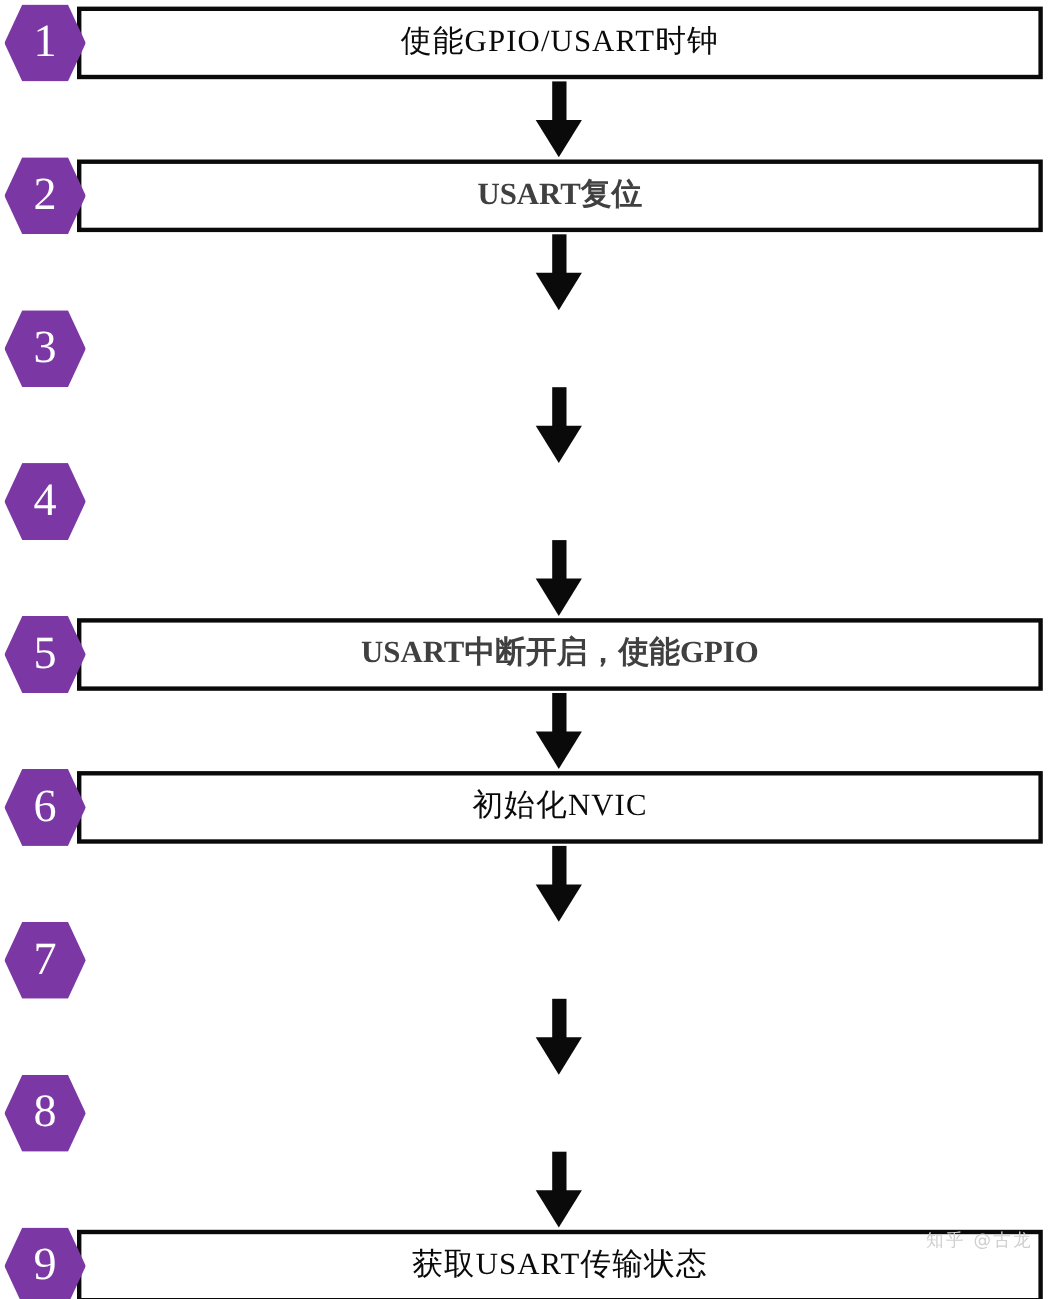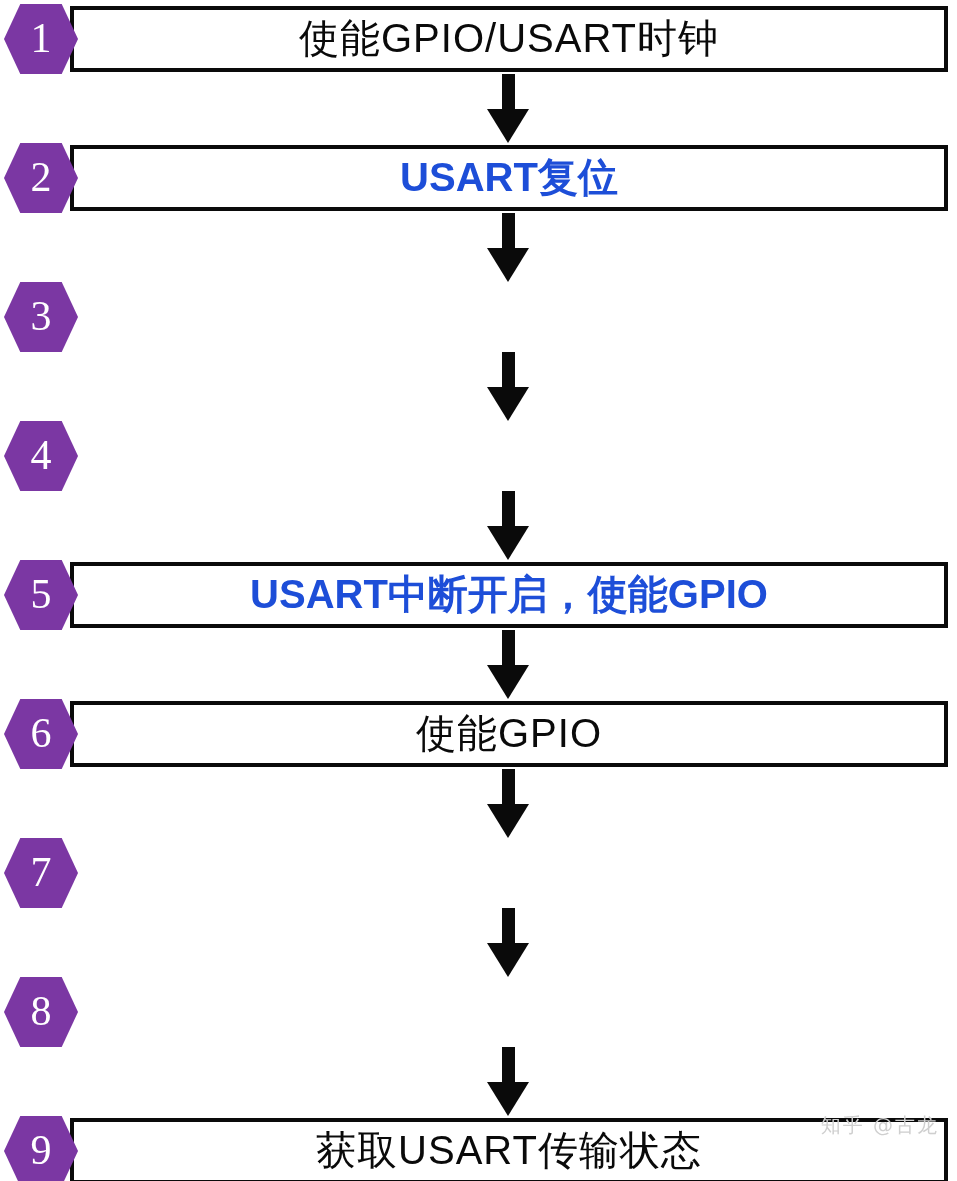--- a/index.html
+++ b/index.html
@@ -64,30 +64,30 @@
     height: 66px;
     box-sizing: border-box;
     background: #ffffff;
     border: 4px solid #0a0a0a;
     display: flex;
     align-items: center;
     justify-content: center;
     z-index: 1;
   }
   .step-label {
-    font-family: Liberation Sans, sans-serif;
-    font-size: 40px;
+    font-family: Liberation Serif, serif;
+    font-size: 28px;
     line-height: 1;
     color: #0a0a0a;
     white-space: nowrap;
     letter-spacing: 1px;
     transform: translateY(-1px);
   }
   .step-label.accent {
-    color: #1d4ed8;
+    color: #404040;
     font-weight: bold;
     letter-spacing: 0px;
   }
 
   
   .connector {
     position: absolute;
     left: 0;
     width: 957px;
     height: 70px;
@@ -109,21 +109,21 @@
     border-right: 21px solid transparent;
     border-top: 34px solid #0a0a0a;
   }
 
   
   #watermark {
     position: absolute;
     right: 18px;
     bottom: 42px;
     font-family: "DejaVu Sans", "Liberation Sans", sans-serif;
-    font-size: 20px;
+    font-size: 16px;
     color: #cfcfcf;
     letter-spacing: 2px;
     z-index: 5;
     user-select: none;
     white-space: nowrap;
   }
 </style>
 </head>
 <body>
 
@@ -182,21 +182,21 @@
     </div>
     <div class="connector" style="top: 630px; height: 69px;">
       <div class="connector-shaft" style="height: 39px;"></div>
       <div class="connector-head" style="top: 35px;"></div>
     </div>
     <div class="step-row" style="top: 699px;">
       <div class="step-badge">
         <span class="step-badge-num">6</span>
       </div>
       <div class="step-box">
-        <span class="step-label">使能GPIO</span>
+        <span class="step-label">初始化NVIC</span>
       </div>
     </div>
     <div class="connector" style="top: 769px; height: 69px;">
       <div class="connector-shaft" style="height: 39px;"></div>
       <div class="connector-head" style="top: 35px;"></div>
     </div>
     <div class="step-row" style="top: 838px;">
       <div class="step-badge">
         <span class="step-badge-num">7</span>
       </div>

